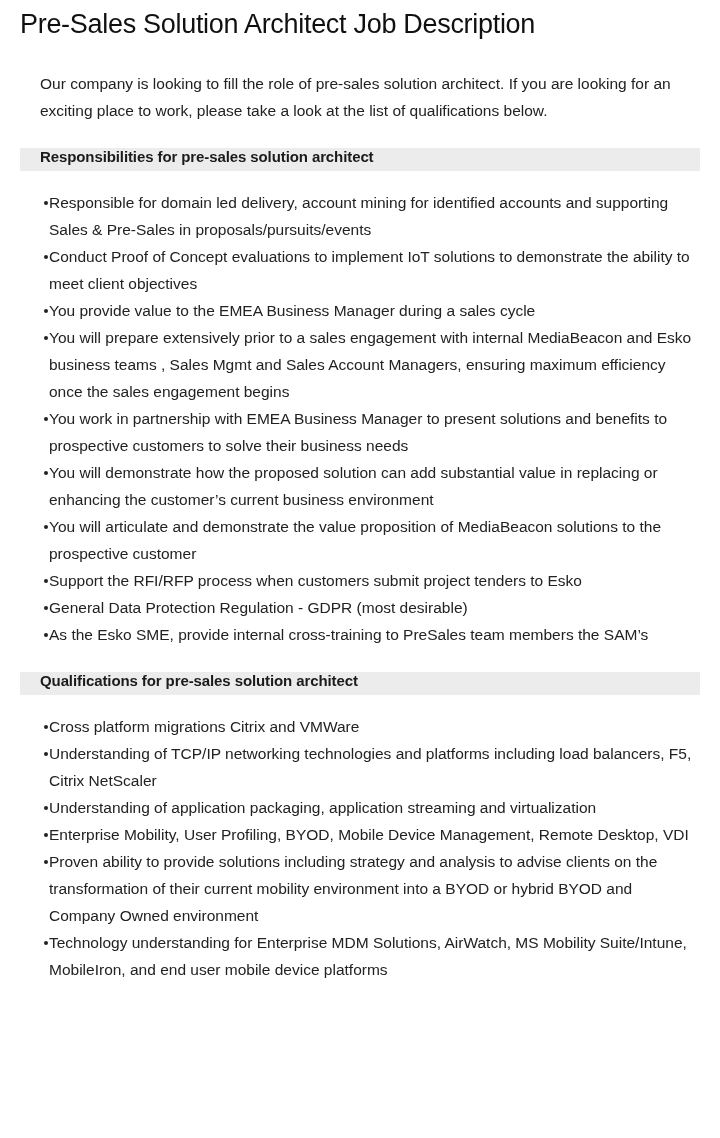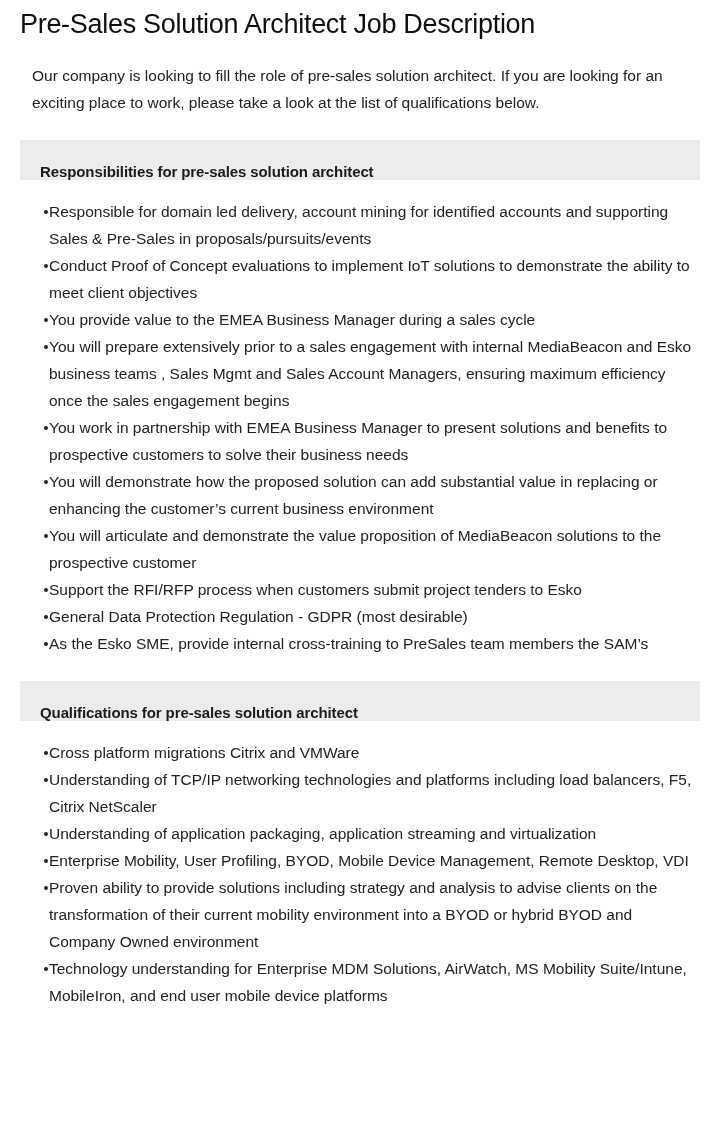--- a/index.html
+++ b/index.html
@@ -23,37 +23,37 @@
   .doc-title {
     margin: 0;
     padding: 6px 20px 0 20px;
     font-size: 27px;
     line-height: 36px;
     font-weight: normal;
     letter-spacing: -0.3px;
     color: #101010;
   }
   .intro {
-    margin: 4px;
+    margin: 12px;
     padding: 16px 22px 0 28px;
     font-size: 15.5px;
     line-height: 27px;
     color: #222222;
     max-width: 676px;
   }
   .section {
     margin: 0;
     padding: 0;
   }
   .section-head {
     margin: 24px 20px 0 20px;
     background: #ececec;
-    height: 40px;
+    height: 23px;
     display: flex;
-    align-items: flex-end;
+    align-items: flex-start;
     padding: 0 20px;
     box-sizing: border-box;
   }
   .section-head-text {
     font-size: 15px;
     font-weight: bold;
     color: #1b1b1b;
     letter-spacing: -0.1px;
   }
   ul.bullets {

